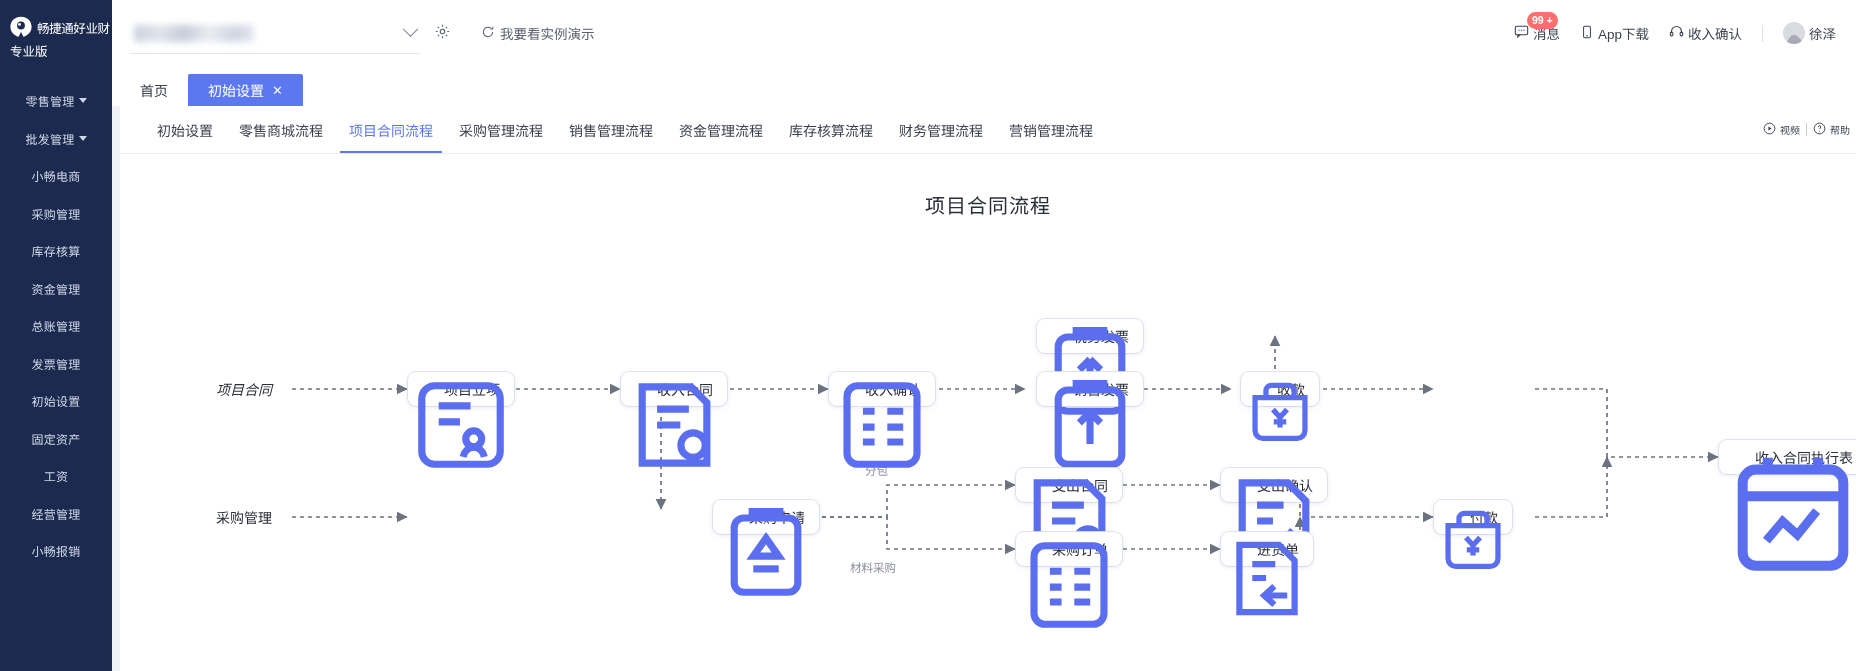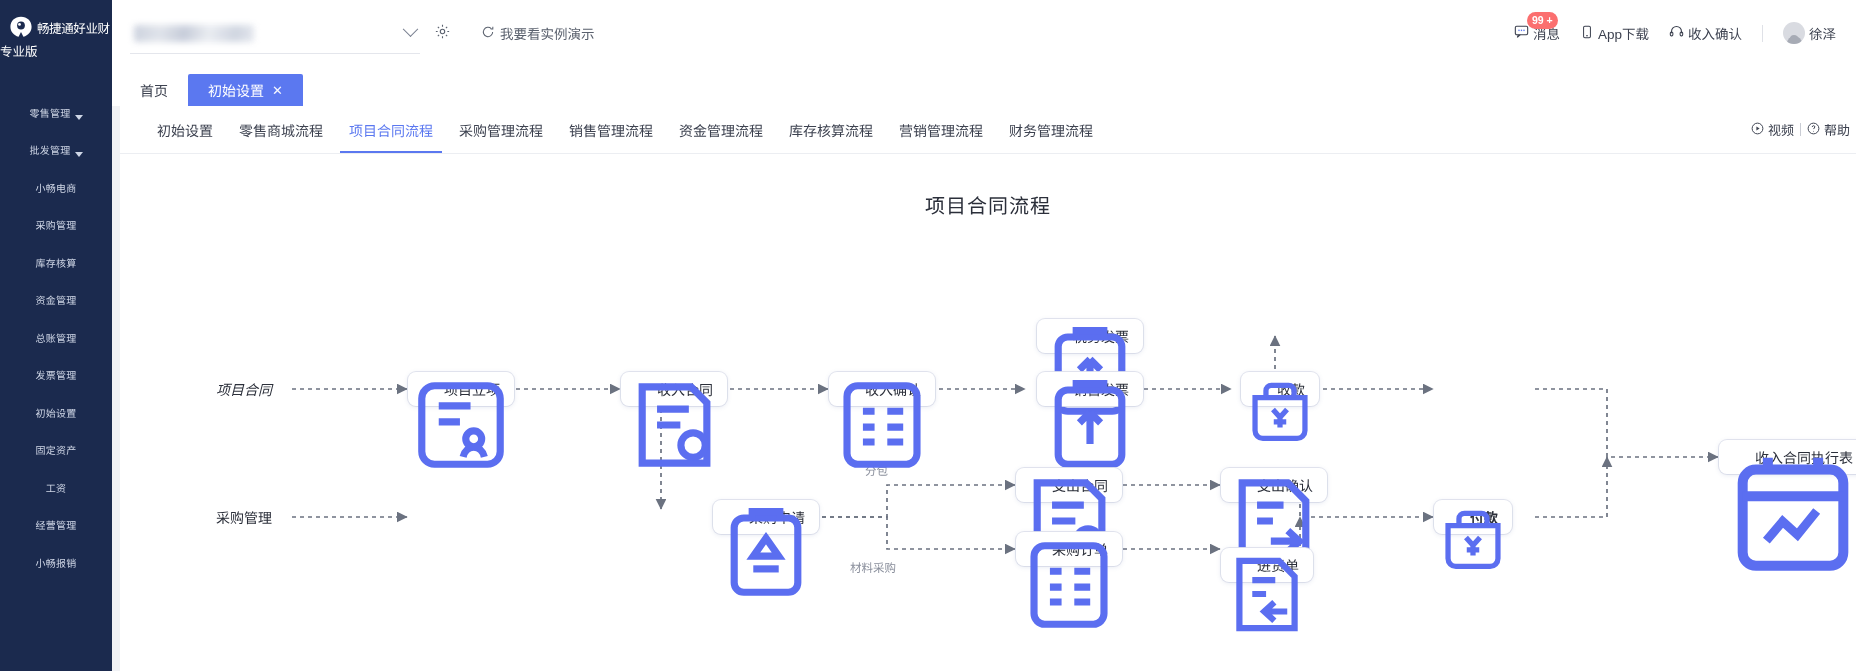--- a/index.html
+++ b/index.html
@@ -15,26 +15,26 @@
     width: 112px; height: 671px; background: #1b2a4e; flex: 0 0 112px;
     position: relative; overflow: hidden;
   }
   .brand { padding: 14px 0 6px 0; text-align: center; }
   .brand-row { display: flex; align-items: center; justify-content: flex-start; padding-left: 8px; gap: 3px; }
   .brand-logo { width: 26px; height: 26px; flex: 0 0 26px; }
   .brand-name {
     color: #ffffff; font-size: 12.5px; letter-spacing: -0.4px;
     white-space: nowrap; font-weight: 500;
   }
-  .brand-sub { color: #ffffff; font-size: 12.5px; text-align: left; margin-top: 1px; font-weight: 500; }
+  .brand-sub { color: #ffffff; font-size: 12.5px; text-align: left; padding-left: 10px; margin-top: 1px; font-weight: 500; }
 
   .menu { margin-top: 16px; }
   .menu-item {
-    height: 37.5px; display: flex; align-items: flex-end; justify-content: center;
-    color: #cfd6e6; font-size: 10px; cursor: pointer; gap: 4px; letter-spacing: .3px;
+    height: 37.5px; display: flex; align-items: center; justify-content: center;
+    color: #cfd6e6; font-size: 12px; cursor: pointer; gap: 4px; letter-spacing: .3px;
   }
   .caret { width: 0; height: 0; border-left: 4.5px solid transparent; border-right: 4.5px solid transparent; border-top: 5px solid #cfd6e6; display:inline-block; }
 
   
   .main { flex: 1; display: flex; flex-direction: column; min-width: 0; background: #ffffff; }
 
   
   .topbar {
     height: 66px; display: flex; align-items: center; background: #ffffff;
     padding: 0 16px 0 18px; gap: 0; position: relative;
@@ -86,21 +86,21 @@
     border-bottom: 1px solid #eceef2; position: relative;
   }
   .subtab {
     font-size: 14px; color: #3d4250; cursor: pointer; padding: 0 13px; height: 47px;
     display: flex; align-items: center; position: relative; white-space: nowrap;
   }
   .subtab.active { color: #5b78f0; }
   .subtab.active::after {
     content: ""; position: absolute; left: 4px; right: 4px; bottom: 0; height: 2.5px; background: #5b78f0;
   }
-  .subtabs-right { margin-left: auto; display: flex; align-items: center; gap: 6px; padding-right: 6px; font-size: 13px; color: #3d4250; }
+  .subtabs-right { margin-left: auto; display: flex; align-items: center; gap: 6px; padding-right: 6px; font-size: 10px; color: #3d4250; }
   .st-link { display: flex; align-items: center; gap: 4px; cursor: pointer; white-space: nowrap;}
   .st-sep { width: 1px; height: 13px; background: #c9ccd4; }
 
   .flow-title { text-align: center; font-size: 20px; color: #2b2f3a; margin-top: 36px; letter-spacing: 1px; }
 
   
   .flow { position: relative; width: 100%; height: 430px; }
   .flow svg { position: absolute; left: 0; top: 0; }
 
   .node {
@@ -282,24 +282,24 @@
           <div class="subtab">
               <span>销售管理流程</span>
             </div>
           <div class="subtab">
               <span>资金管理流程</span>
             </div>
           <div class="subtab">
               <span>库存核算流程</span>
             </div>
           <div class="subtab">
+              <span>财务管理流程</span>
+            </div>
+          <div class="subtab">
               <span>营销管理流程</span>
-            </div>
-          <div class="subtab">
-              <span>财务管理流程</span>
             </div>
 
           <div class="subtabs-right">
             <div class="st-link">
               <span>
                 <svg viewBox="0 0 16 16" width="13" height="13" fill="none" stroke="#3d4250" stroke-width="1.2">
                   <circle cx="8" cy="8" r="6.6"></circle>
                     <path d="M6.6 5.4l4 2.6-4 2.6z" fill="#3d4250" stroke="none"></path>
                 </svg>
               </span>
@@ -476,32 +476,32 @@
           <div class="node" style="left:896px; top:313px;">
             <span class="ic">
               <svg viewBox="0 0 20 20" fill="none" stroke="#5b6ef0" stroke-width="1.35">
                 <rect x="3.4" y="2.6" width="13.2" height="14.8" rx="2"></rect>
                 <path d="M6.4 7.4h2.2M6.4 10.4h2.2M6.4 13.2h2.2M11 7.4h3M11 10.4h3M11 13.2h3"></path>
               </svg>
             </span>
             <span>采购订单</span>
           </div>
 
-          <div class="node" style="left:1101px; top:329px;">
+          <div class="node" style="left:1101px; top:313px;">
             <span class="ic">
               <svg viewBox="0 0 20 20" fill="none" stroke="#5b6ef0" stroke-width="1.35">
                 <path d="M4 2.8h8.6l3.4 3.4v11.2H4z"></path>
                   <path d="M6.8 7h5M6.8 10h3"></path>
                 <path d="M14.4 13.8h-5M11.6 11.8l-2.2 2 2.2 2"></path>
               </svg>
             </span>
             <span>进货单</span>
           </div>
 
-          <div class="node" style="left:1314px; top:281px;font-weight:bold;">
+          <div class="node" style="left:1314px; top:281px;">
             <span class="ic">
               <svg viewBox="0 0 20 20" fill="none" stroke="#5b6ef0" stroke-width="1.35">
                 <path d="M3.6 6.6h12.8v8.4a2 2 0 0 1-2 2H5.6a2 2 0 0 1-2-2z"></path>
                 <path d="M6.4 6.6V4.8a1.4 1.4 0 0 1 1.4-1.4h4.4a1.4 1.4 0 0 1 1.4 1.4v1.8"></path>
                 <path d="M8.2 9.6l1.8 2 1.8-2M10 11.6v2.6M8.4 12.8h3.2"></path>
               </svg>
             </span>
             <span>付款</span>
           </div>
 

